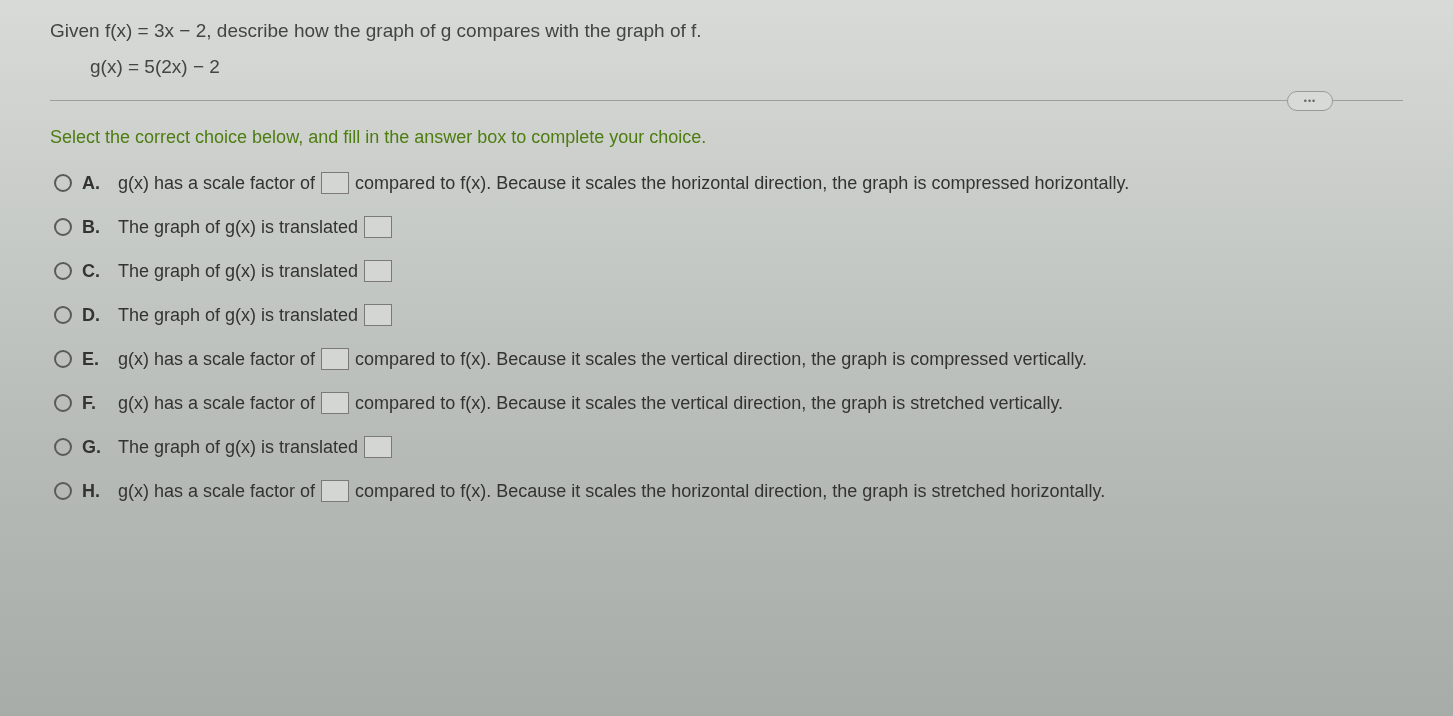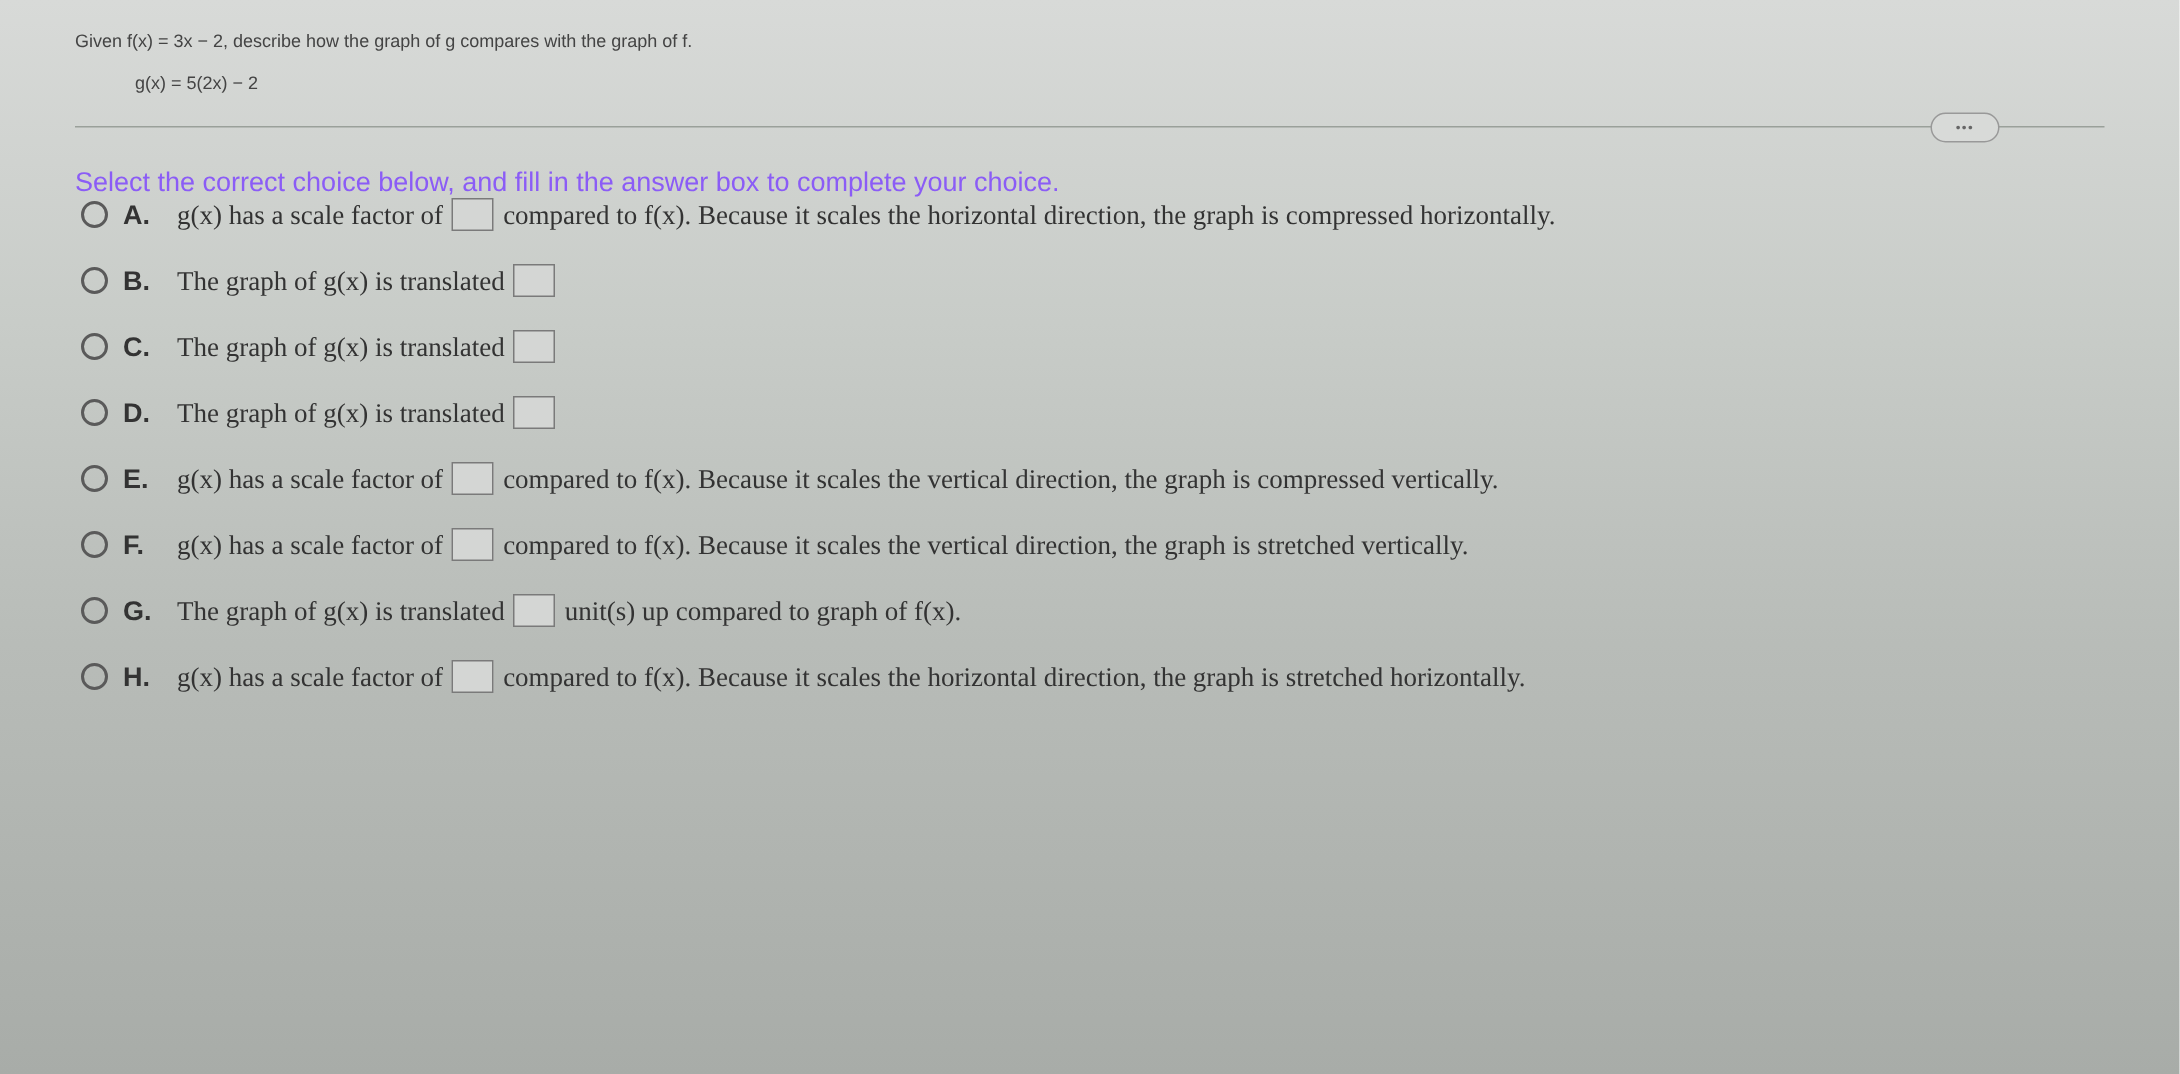--- a/index.html
+++ b/index.html
@@ -11,21 +11,21 @@
       background: linear-gradient(180deg, #d8dad8 0%, #c8ccc8 30%, #b8bcb8 60%, #a8aca8 100%);
       font-family: Arial, Helvetica, sans-serif;
       width: 1453px;
       height: 716px;
       padding: 20px 50px;
       color: #3a3a3a;
       overflow: hidden;
     }
     .question-header {
       margin-bottom: 18px;
-      font-size: 12px;
+      font-size: 19px;
       color: #444;
     }
     .question-header .line1 {
       margin-bottom: 14px;
     }
     .question-header .line2 {
       margin-left: 40px;
       margin-bottom: 22px;
     }
     .divider-row {
@@ -45,21 +45,22 @@
       background: #d8dad8;
       display: flex;
       align-items: center;
       justify-content: center;
       font-size: 9px;
       letter-spacing: 1px;
       color: #666;
     }
     .instruction {
       font-size: 18px;
-      color: #8b5cf6;
+      color: #4d7c0f;
+      margin-bottom: 24px;
     }
     .choices {
       padding-left: 4px;
     }
     .choice {
       display: flex;
       align-items: center;
       margin-bottom: 22px;
       font-size: 18px;
       color: #333;
@@ -77,21 +78,20 @@
     .choice .letter {
       font-weight: bold;
       margin-right: 16px;
       min-width: 20px;
     }
     .choice .text {
       display: flex;
       align-items: center;
       flex-wrap: wrap;
       gap: 0;
-      font-family: Liberation Serif, serif;
     }
     .choice .blank-box {
       display: inline-block;
       width: 28px;
       height: 22px;
       background: #d4d6d4;
       border: 1px solid #7a7a7a;
       margin: 0 6px;
       vertical-align: middle;
       cursor: text;
@@ -169,21 +169,20 @@
       <span>compared to f(x). Because it scales the vertical direction, the graph is stretched vertically.</span>
     </div>
   </div>
 
   <div class="choice">
     <div class="radio"></div>
     <div class="letter">G.</div>
     <div class="text">
       <span>The graph of g(x) is translated</span>
       <span class="blank-box"></span>
-      <span>unit(s) up compared to graph of f(x).</span>
     </div>
   </div>
 
   <div class="choice">
     <div class="radio"></div>
     <div class="letter">H.</div>
     <div class="text">
       <span>g(x) has a scale factor of</span>
       <span class="blank-box"></span>
       <span>compared to f(x). Because it scales the horizontal direction, the graph is stretched horizontally.</span>

